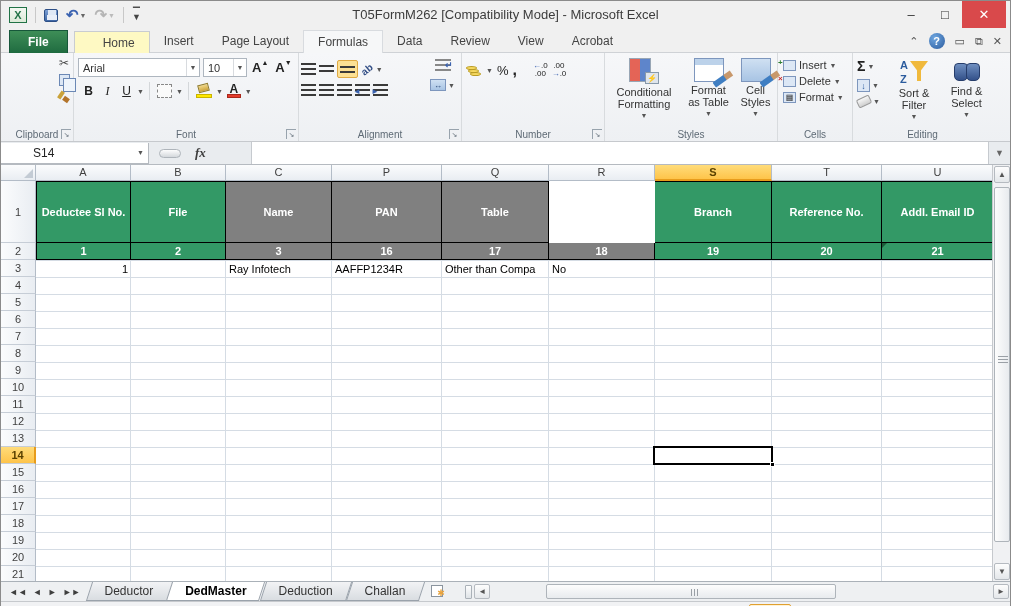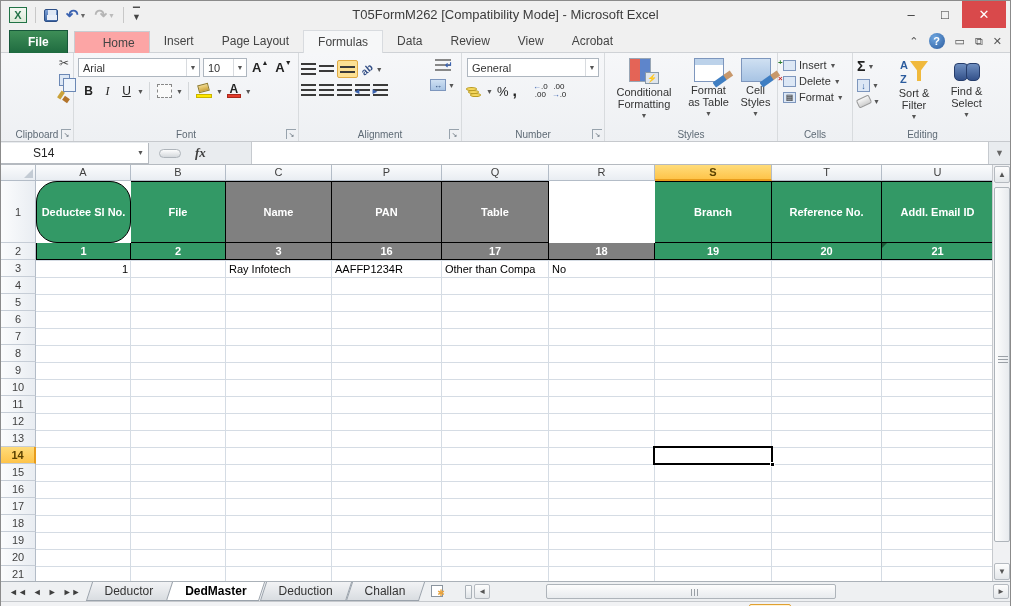--- a/index.html
+++ b/index.html
@@ -23,21 +23,21 @@
   #title-text { position:absolute; left:0; right:0; top:6px; text-align:center; font-size:13px; color:#3c3c3c; }
   #win-controls { position:absolute; right:4px; top:0; display:flex; height:27px; }
   .win-btn { width:34px; height:27px; display:flex; align-items:center; justify-content:center; font-size:13px; color:#333; }
   .win-btn.close { width:44px; background:#d9494b; color:#fff; }
 
   
   #tabrow { position:absolute; left:0; top:28px; width:100%; height:24px; background:#f0f0f0; border-bottom:1px solid #cfd2d6; }
   #tabs { position:absolute; left:8px; top:1px; display:flex; height:23px; align-items:flex-end; }
   .rtab { padding:4px 14px 4px; font-size:12px; color:#444; height:23px; }
   .rtab.file { background:linear-gradient(#3e8e57,#1f6b40); color:#fff; font-weight:bold; border:1px solid #17573a; border-bottom:none; padding:4px 18px; margin-right:6px; }
-  .rtab.active { background:#fca5a5; border:1px solid #c9ccd1; border-bottom:1px solid #fafafa; margin-bottom:-1px;padding-left:28px; }
+  .rtab.active { background:#fef9c3; border:1px solid #c9ccd1; border-bottom:1px solid #fafafa; margin-bottom:-1px;padding-left:28px; }
   .rtab.hover { border:1px solid #d8dbdf; border-bottom:none; background:#f6f7f8; }
   #ribbon-right { position:absolute; right:8px; top:4px; display:flex; gap:10px; align-items:center; color:#666; }
   .help-circle { width:16px; height:16px; border-radius:50%; background:radial-gradient(circle at 35% 30%, #6ea6e0, #2c5c9e); color:#fff; font-weight:bold; font-size:11px; text-align:center; line-height:16px; }
   .small-glyph { font-size:11px; color:#555; }
 
   
   #ribbon { position:absolute; left:0; top:52px; width:100%; height:89px; background:linear-gradient(#f6f7f9,#eef0f3); border-bottom:1px solid #c6c9cd; display:flex; }
   .rgroup { position:relative; height:100%; border-right:1px solid #d8dbde; padding:3px 2px 14px; }
   .rgroup-label { position:absolute; bottom:1px; left:0; right:0; text-align:center; font-size:10px; color:#5e6a75; }
   .dlg-launcher { position:absolute; right:2px; bottom:2px; width:10px; height:10px; border-left:1px solid #98a3ad; border-top:1px solid #98a3ad; font-size:7px; color:#5e6a75; line-height:9px; text-align:center; }
@@ -334,24 +334,20 @@
         <span style="display:flex;align-items:center;gap:2px">
             <span class="merge-icon">↔</span>
             <span class="drop7">▼</span>
           </span>
       </div>
       <div class="rgroup-label">Alignment</div>
       <div class="dlg-launcher">↘</div>
     </div>
 
     <div class="rgroup g-num">
-      <div class="combo" style="width:132px;margin:2px 3px 0">
-        <span>General</span>
-          <span class="arr">▼</span>
-      </div>
       <div class="num-row2">
         <span class="coins">
             <span class="coin" style="left:0;top:2px"></span>
             <span class="coin" style="left:2px;top:5px"></span>
             <span class="coin" style="left:4px;top:8px"></span>
           </span>
         <span class="drop7">▼</span>
         <span class="pct">%</span>
         <span class="comma">,</span>
         <span style="width:8px"></span>
@@ -492,21 +488,21 @@
       <div class="hline-area" style="top: 95px; bottom: 0px;"></div>
       <div class="vline" style="left: 129px; top: 95px; bottom: 0px;"></div>
       <div class="vline" style="left: 224px; top: 95px; bottom: 0px;"></div>
       <div class="vline" style="left: 330px; top: 95px; bottom: 0px;"></div>
       <div class="vline" style="left: 440px; top: 95px; bottom: 0px;"></div>
       <div class="vline" style="left: 547px; top: 95px; bottom: 0px;"></div>
       <div class="vline" style="left: 653px; top: 95px; bottom: 0px;"></div>
       <div class="vline" style="left: 770px; top: 95px; bottom: 0px;"></div>
       <div class="vline" style="left: 880px; top: 95px; bottom: 0px;"></div>
       <div class="vline" style="left: 992px; top: 95px; bottom: 0px;"></div>
-      <div class="hcell top first" style="left: 35px; width: 95px; top: 16px; height: 62px; background: rgb(51, 153, 102); border-radius: 21px;">Deductee Sl No.</div>
+      <div class="hcell top first" style="left: 35px; width: 95px; top: 16px; height: 62px; background: rgb(51, 153, 102);">Deductee Sl No.</div>
       <div class="hcell first" style="left: 35px; width: 95px; top: 78px; height: 17px; background: rgb(51, 153, 102);">1</div>
       <div class="hcell top" style="left: 130px; width: 95px; top: 16px; height: 62px; background: rgb(51, 153, 102);">File</div>
       <div class="hcell" style="left: 130px; width: 95px; top: 78px; height: 17px; background: rgb(51, 153, 102);">2</div>
       <div class="hcell top" style="left: 225px; width: 106px; top: 16px; height: 62px; background: rgb(128, 128, 128);">Name</div>
       <div class="hcell" style="left: 225px; width: 106px; top: 78px; height: 17px; background: rgb(128, 128, 128);">3</div>
       <div class="hcell top" style="left: 331px; width: 110px; top: 16px; height: 62px; background: rgb(128, 128, 128);">PAN</div>
       <div class="hcell" style="left: 331px; width: 110px; top: 78px; height: 17px; background: rgb(128, 128, 128);">16</div>
       <div class="hcell top" style="left: 441px; width: 107px; top: 16px; height: 62px; background: rgb(128, 128, 128);">Table</div>
       <div class="hcell" style="left: 441px; width: 107px; top: 78px; height: 17px; background: rgb(128, 128, 128);">17</div>
       <div class="hcell" style="left: 548px; width: 106px; top: 78px; height: 17px; background: rgb(128, 128, 128);">18</div>

